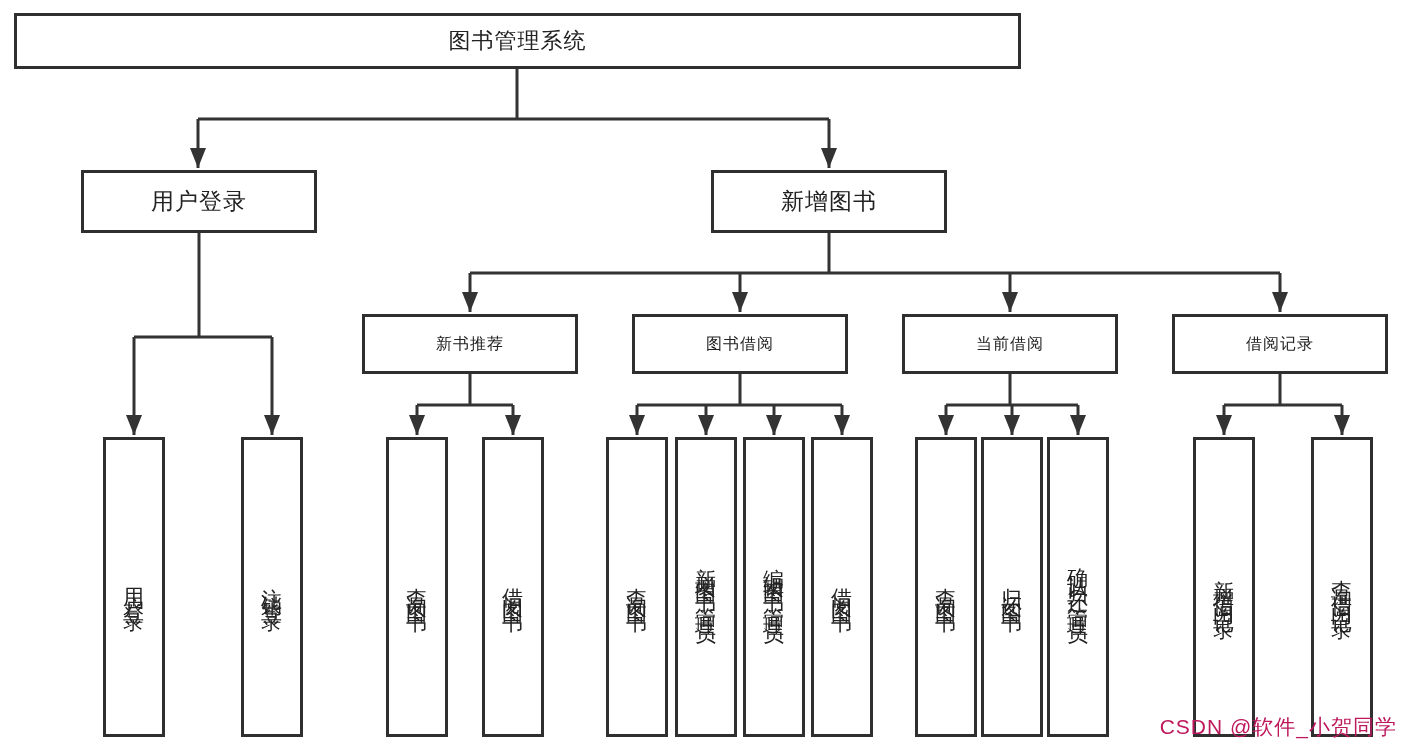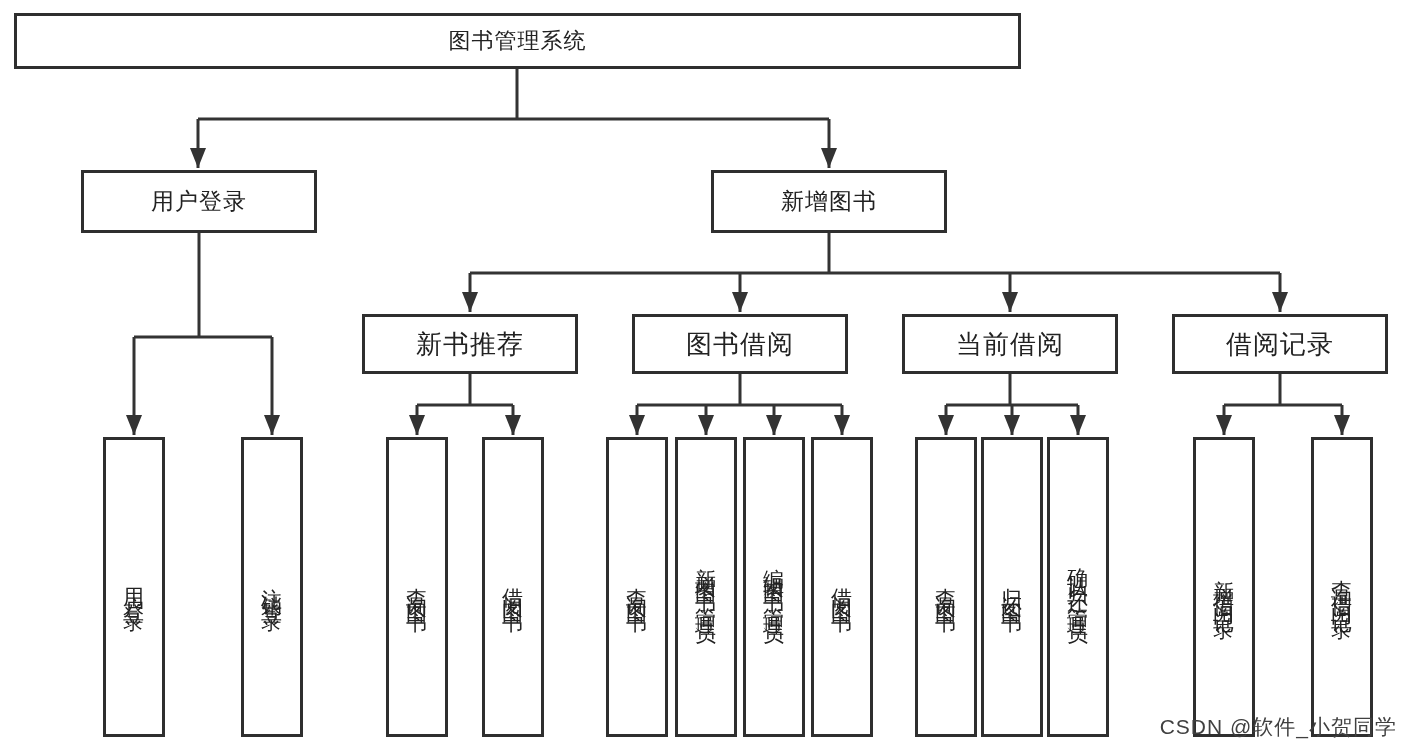--- a/index.html
+++ b/index.html
@@ -22,34 +22,34 @@
     background: #ffffff;
     border: 3px solid #2f2f2f;
     display: flex;
     align-items: center;
     justify-content: center;
     color: #222222;
   }
   .node .lbl { white-space: nowrap; text-align: center; }
   .root-box   { font-size: 22px; font-weight: 500; letter-spacing: 1px; }
   .l1-box     { font-size: 23px; font-weight: 500; letter-spacing: 1px; }
-  .l2-box     { font-size: 26px; font-weight: 500; letter-spacing: 1px; }
+  .l2-box     { font-size: 16px; font-weight: 500; letter-spacing: 1px; }
   .leaf-box   { font-size: 21px; font-weight: 500; }
   .leaf-box .lbl {
     writing-mode: vertical-rl;
     letter-spacing: 8px;
     white-space: normal;
     line-height: 1.1;
   }
   .watermark {
     position: absolute;
     right: 8px;
     bottom: 6px;
     font-size: 21px;
-    color: #404040;
+    color: #be185d;
     letter-spacing: 1px;
     z-index: 5;
   }
 </style>
 </head>
 <body>
 
 <div class="canvas">
 
   <svg class="connectors" viewBox="0 0 1405 747" xmlns="http://www.w3.org/2000/svg">

